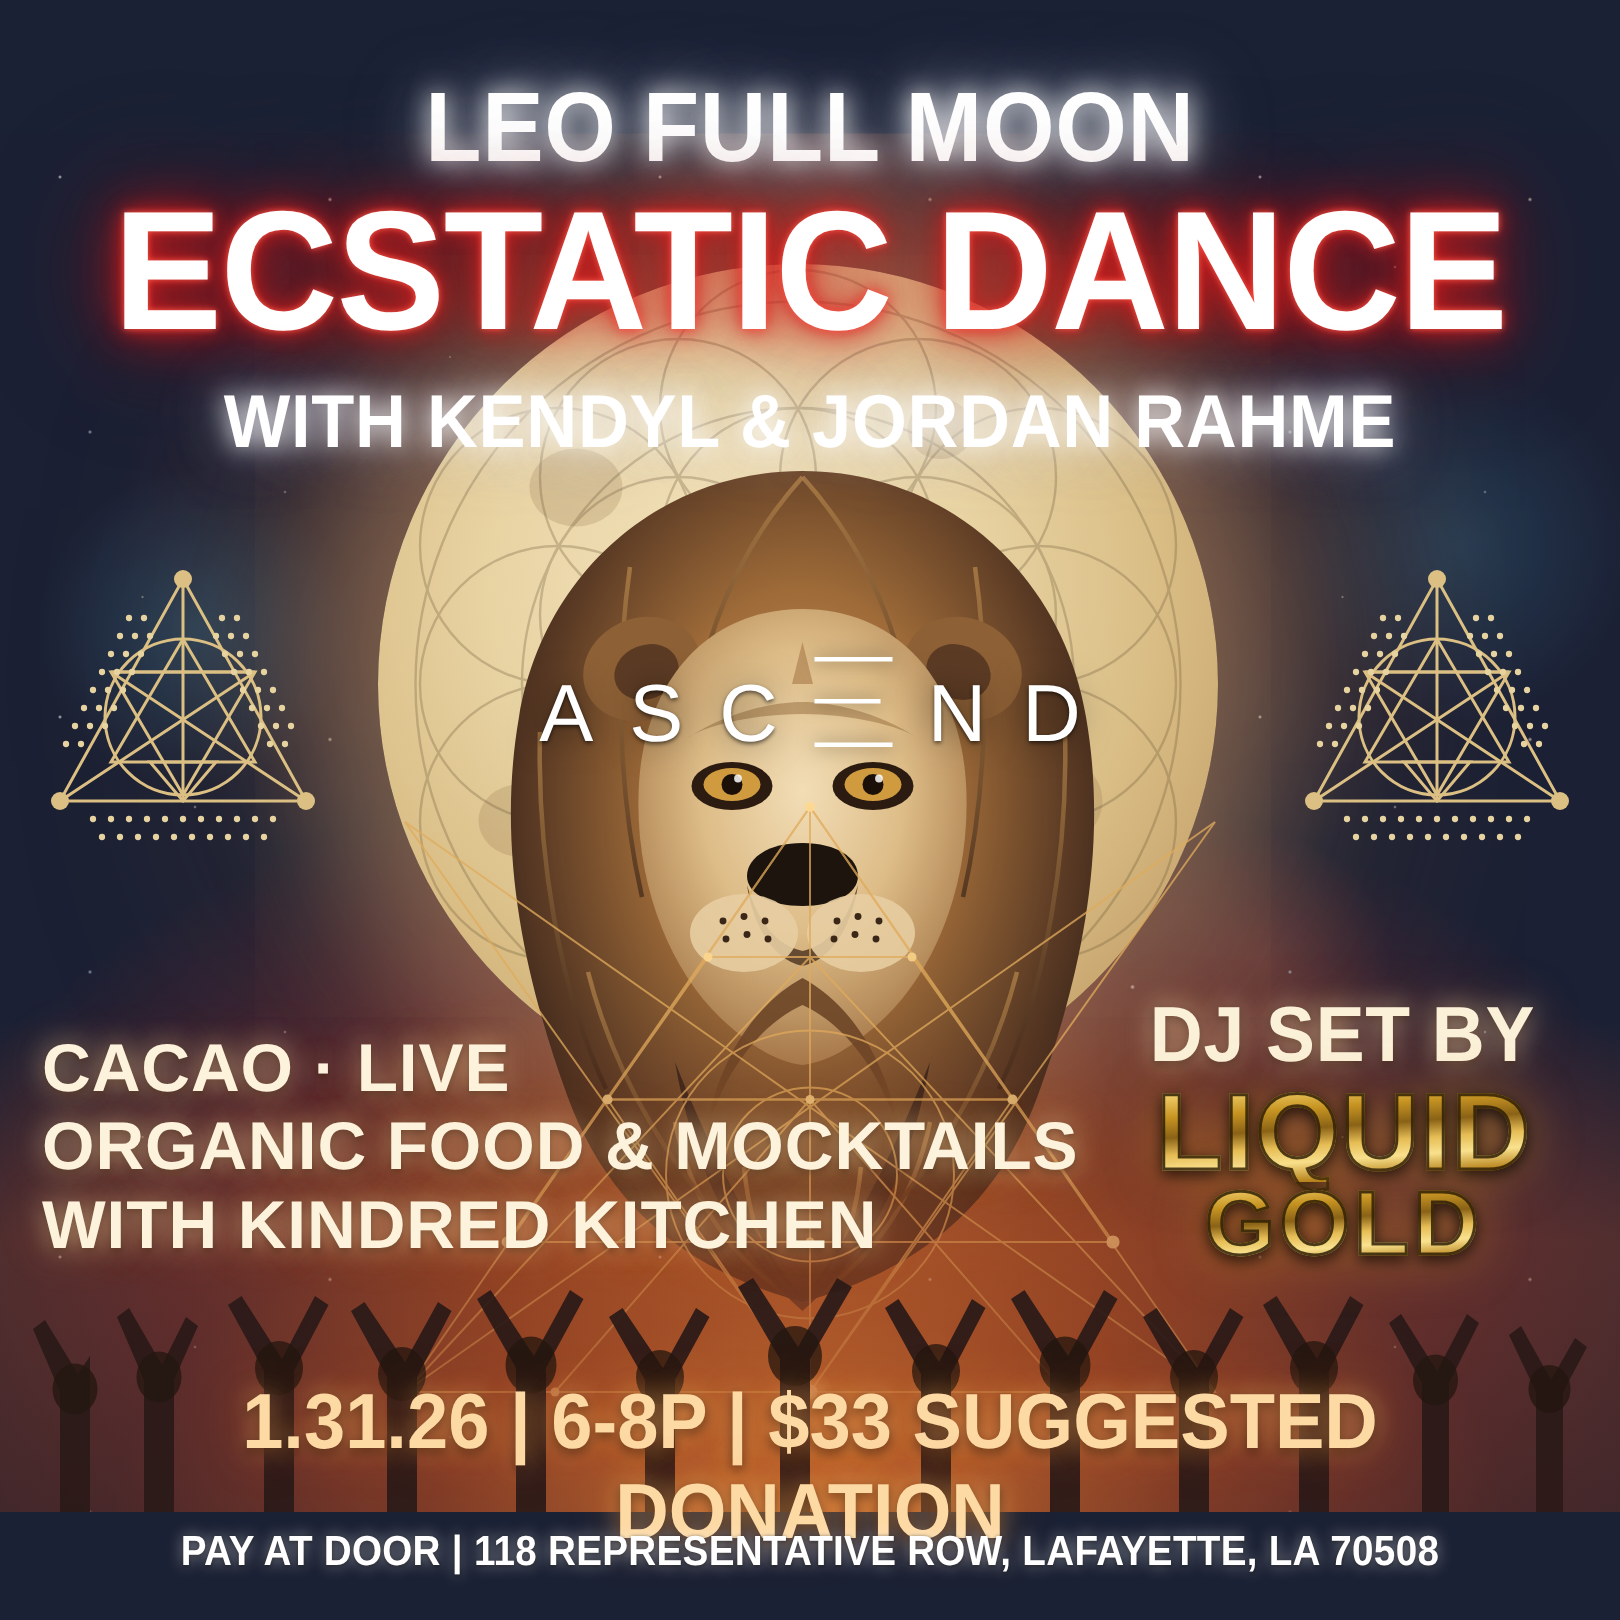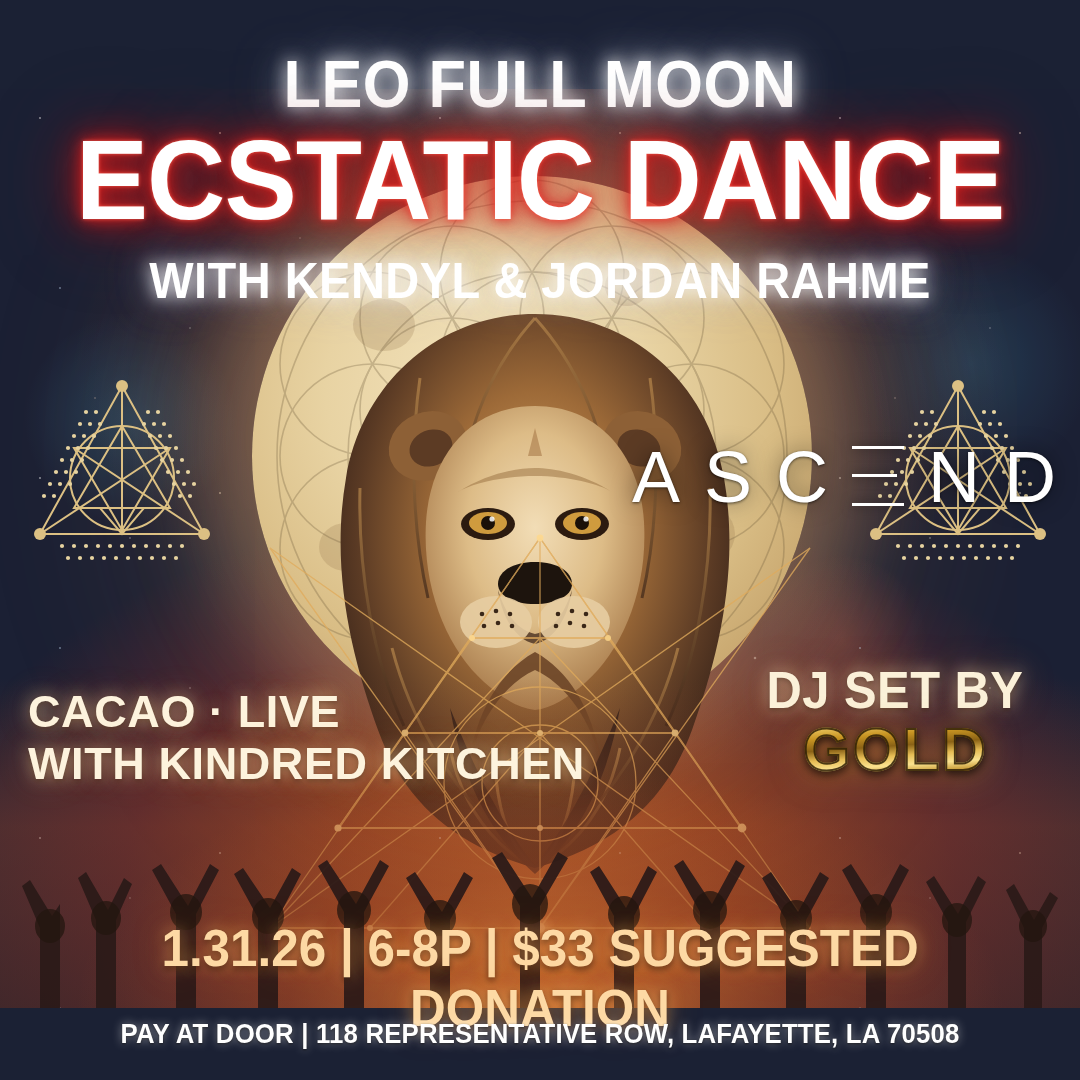--- a/index.html
+++ b/index.html
@@ -103,22 +103,22 @@
       0 0 64px rgba(180,20,20,.65),
       0 0 100px rgba(150,15,15,.4);
   }
   #with-hosts{
     top:252px;font-size:50px;font-weight:700;letter-spacing:.5px;
     color:#ffffff;transform:scaleX(.94);
     text-shadow:0 0 16px rgba(255,255,255,.9),0 0 34px rgba(230,235,255,.5),0 0 58px rgba(180,200,255,.3);
   }
 
   #ascend-logo{
-    position:absolute;z-index:8;left:0;width:1080px;top:436px;text-align:right;
-    font-size:72px;font-weight:300;letter-spacing:24px;color:#ffffff;
+    position:absolute;z-index:8;left:0;width:1080px;top:436px;text-align:center;
+    font-size:54px;font-weight:300;letter-spacing:24px;color:#ffffff;
     text-indent:24px;
     text-shadow:0 0 22px rgba(0,0,0,.55),0 1px 3px rgba(0,0,0,.6);
   }
   #ascend-logo .barE{display:inline-block;position:relative;width:52px;height:64px;vertical-align:-6px;margin-right:24px;}
   #ascend-logo .barE i{position:absolute;left:0;width:100%;height:3px;background:#fff;
      box-shadow:0 0 12px rgba(0,0,0,.5);}
   #ascend-logo .barE i:nth-child(1){top:2px;}
   #ascend-logo .barE i:nth-child(2){top:30px;width:86%;}
   #ascend-logo .barE i:nth-child(3){top:59px;}
 
@@ -545,26 +545,28 @@
   <div class="tx" id="ecstatic-dance">ECSTATIC DANCE</div>
 
   <div class="tx" id="with-hosts">WITH KENDYL &amp; JORDAN RAHME</div>
 
   <div id="ascend-logo">
     <span>ASC</span><span class="barE"><i></i><i></i><i></i></span><span>ND</span>
   </div>
 
   <div id="offerings">
     <span class="ln">CACAO · LIVE</span>
+    <span class="ln">ORGANIC FOOD &amp; MOCKTAILS</span>
     <span class="ln">WITH KINDRED KITCHEN</span>
   </div>
 
   <div id="dj-set-by">DJ SET BY</div>
 
   <div id="liquid-gold">
+    <span class="gline g1">LIQUID</span>
     <span class="gline g2">GOLD</span>
   </div>
 
   <div id="date-line">1.31.26 | 6-8P | $33 SUGGESTED DONATION</div>
 
   <div id="address-line">PAY AT DOOR | 118 REPRESENTATIVE ROW, LAFAYETTE, LA 70508</div>
 
 </div>
 
 </body></html>

